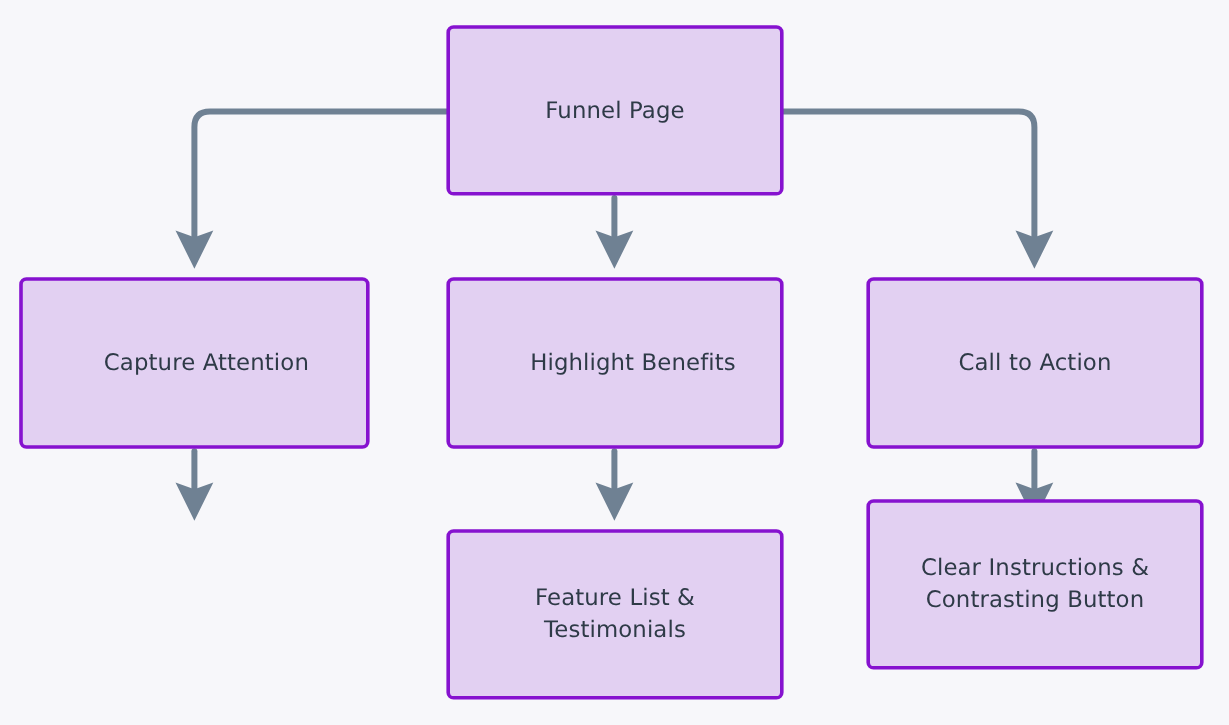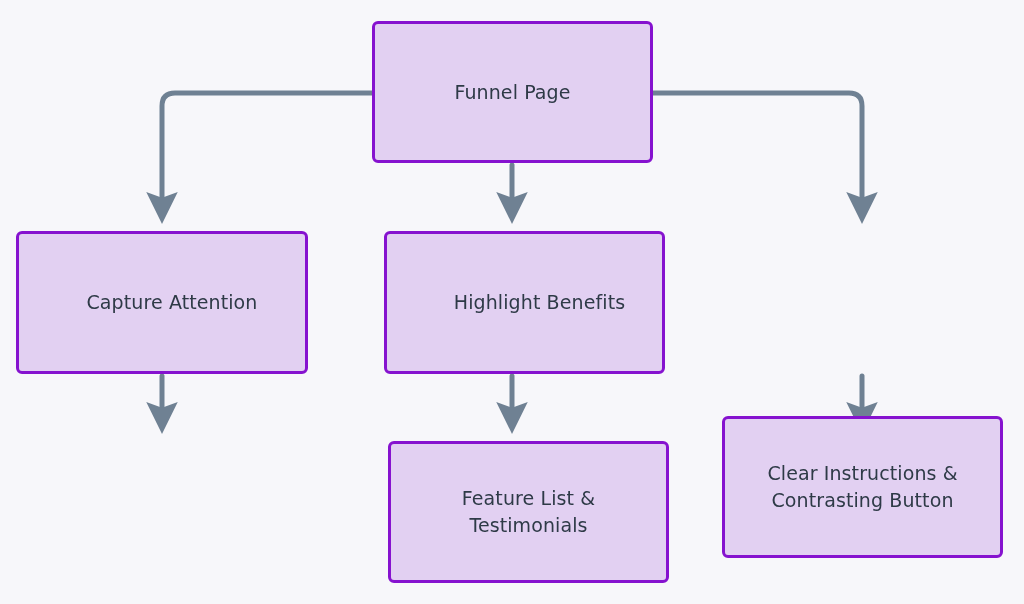--- a/index.html
+++ b/index.html
@@ -43,25 +43,25 @@
     padding: 4px 10px;
   }
   .node-label {
     display: block;
     white-space: pre-line;
   }
   
   #node-root   { left: 372px; top: 21px;  width: 281px; height: 142px; }
   
   #node-r2c1   { left: 16px;  top: 231px; width: 292px; height: 143px; padding-left: 30px; }
-  #node-r2c2   { left: 384px; top: 231px; width: 281px; height: 143px; padding-left: 40px; }
+  #node-r2c2   { left: 372px; top: 231px; width: 281px; height: 143px; padding-left: 40px; }
   #node-r2c3   { left: 722px; top: 231px; width: 281px; height: 143px; }
   
   #node-r3c1   { left: 16px;  top: 441px; width: 292px; height: 142px; }
-  #node-r3c2   { left: 388px; top: 441px; width: 281px; height: 142px; }
+  #node-r3c2   { left: 372px; top: 441px; width: 281px; height: 142px; }
   #node-r3c3   { left: 722px; top: 416px; width: 281px; height: 142px; }
 </style>
 </head>
 <body>
 
 <div id="canvas">
 
   <svg id="connectors" viewBox="0 0 1024 604" width="1024" height="604" aria-hidden="true">
     <defs>
       <marker id="arrowhead" markerWidth="7" markerHeight="7" refX="3.2" refY="3.5" orient="auto" markerUnits="strokeWidth">
@@ -87,20 +87,23 @@
   </div>
 
   <div class="node" id="node-r2c1">
     <span class="node-label">Capture Attention</span>
   </div>
 
   <div class="node" id="node-r2c2">
     <span class="node-label">Highlight Benefits</span>
   </div>
 
+  <div class="node" id="node-r2c3">
+    <span class="node-label">Call to Action</span>
+  </div>
 
 
   <div class="node" id="node-r3c2">
     <span class="node-label">Feature List &amp;
 Testimonials</span>
   </div>
 
   <div class="node" id="node-r3c3">
     <span class="node-label">Clear Instructions &amp;
 Contrasting Button</span>

